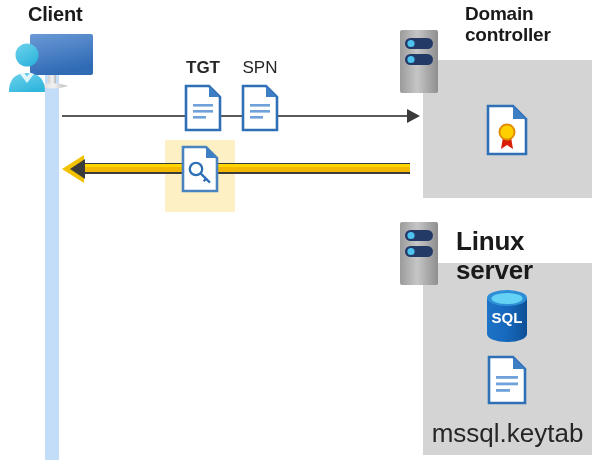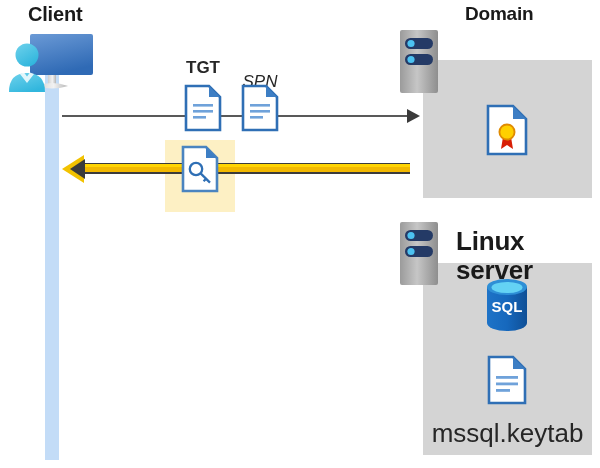--- a/index.html
+++ b/index.html
@@ -114,28 +114,28 @@
   }
 
   
   .token-label {
     font-size: 17px;
     color: #262626;
     text-align: center;
     width: 56px;
   }
   #tgt-label { left: 175px; top: 58px; font-weight: bold; }
-  #spn-label { left: 232px; top: 72px; font-style: italic; }
+  #spn-label { left: 232px; top: 58px; }
 
   
   #tgt-icon  { left: 184px; top: 84px;  width: 38px; height: 48px; }
   #spn-icon  { left: 241px; top: 84px;  width: 38px; height: 48px; }
   #key-icon  { left: 181px; top: 145px; width: 38px; height: 48px; }
   #cert-icon { left: 486px; top: 104px; width: 42px; height: 52px; }
-  #sql-icon  { left: 484px; top: 277px; width: 46px; height: 56px; text-decoration: underline; }
+  #sql-icon  { left: 484px; top: 288px; width: 46px; height: 56px; text-decoration: underline; }
   #keytab-icon { left: 487px; top: 355px; width: 40px; height: 50px; }
 
   #keytab-label {
     left: 423px; top: 418px;
     width: 169px;
     text-align: center;
     font-size: 26px;
     color: #262626;
   }
 </style>
@@ -240,20 +240,21 @@
       <rect x="0" y="0" width="38" height="63" rx="2" fill="url(#rackGrad)"></rect>
       <rect x="5" y="8" width="28" height="11" rx="5.5" fill="#243a66"></rect>
       <circle cx="11" cy="13.5" r="3.6" fill="#4cc2f1"></circle>
       <rect x="5" y="24" width="28" height="11" rx="5.5" fill="#243a66"></rect>
       <circle cx="11" cy="29.5" r="3.6" fill="#4cc2f1"></circle>
     </svg>
   </div>
 
   <div class="abs title nosel" id="dc-title">
     <div>Domain</div>
+    <div>controller</div>
   </div>
 
   <div class="abs" id="cert-icon">
     <svg width="42" height="52" viewBox="0 0 42 52">
       <path d="M2 2 h25 l13 13 v35 h-38 z" fill="#ffffff" stroke="#2f6fb5" stroke-width="2.6"></path>
       <path d="M27 2 l13 13 h-13 z" fill="#3d7ec4"></path>
       <path d="M17 33 l-2 12 l6 -4 l6 4 l-2 -12 z" fill="#d81e05"></path>
       <circle cx="21" cy="28" r="8.5" fill="#e08a00"></circle>
       <circle cx="21" cy="28" r="6.6" fill="#ffd000"></circle>
     </svg>

